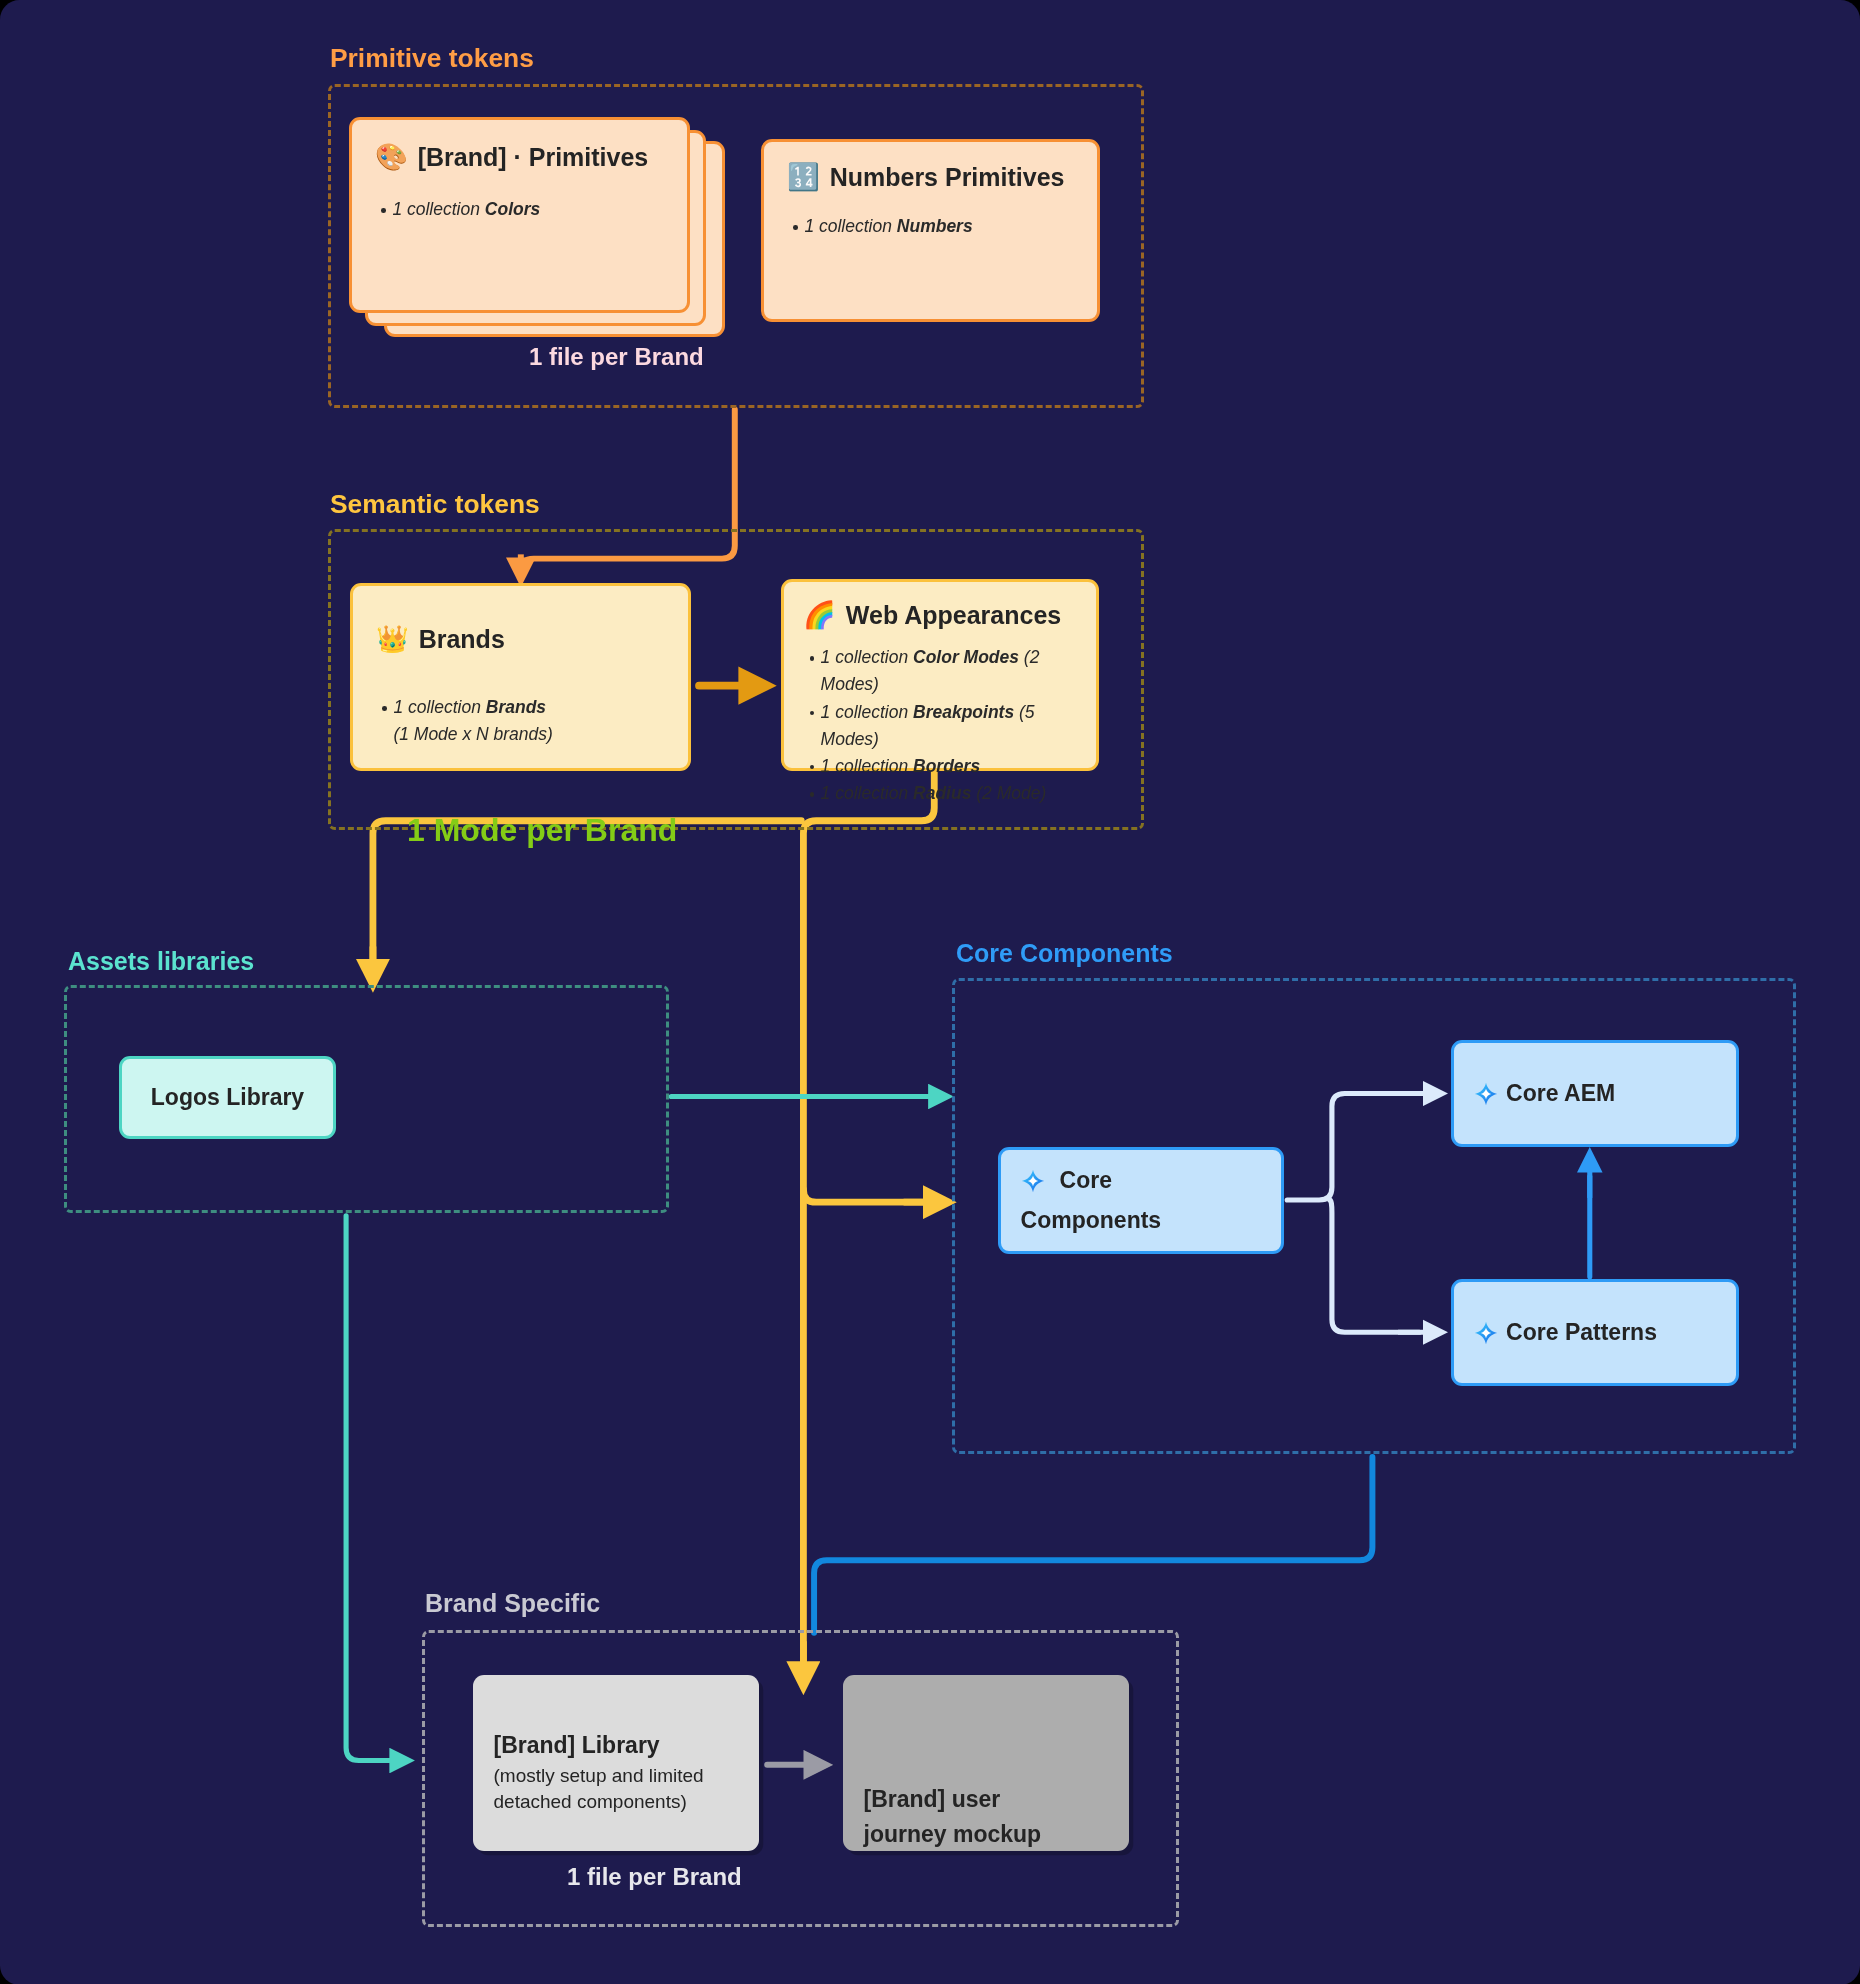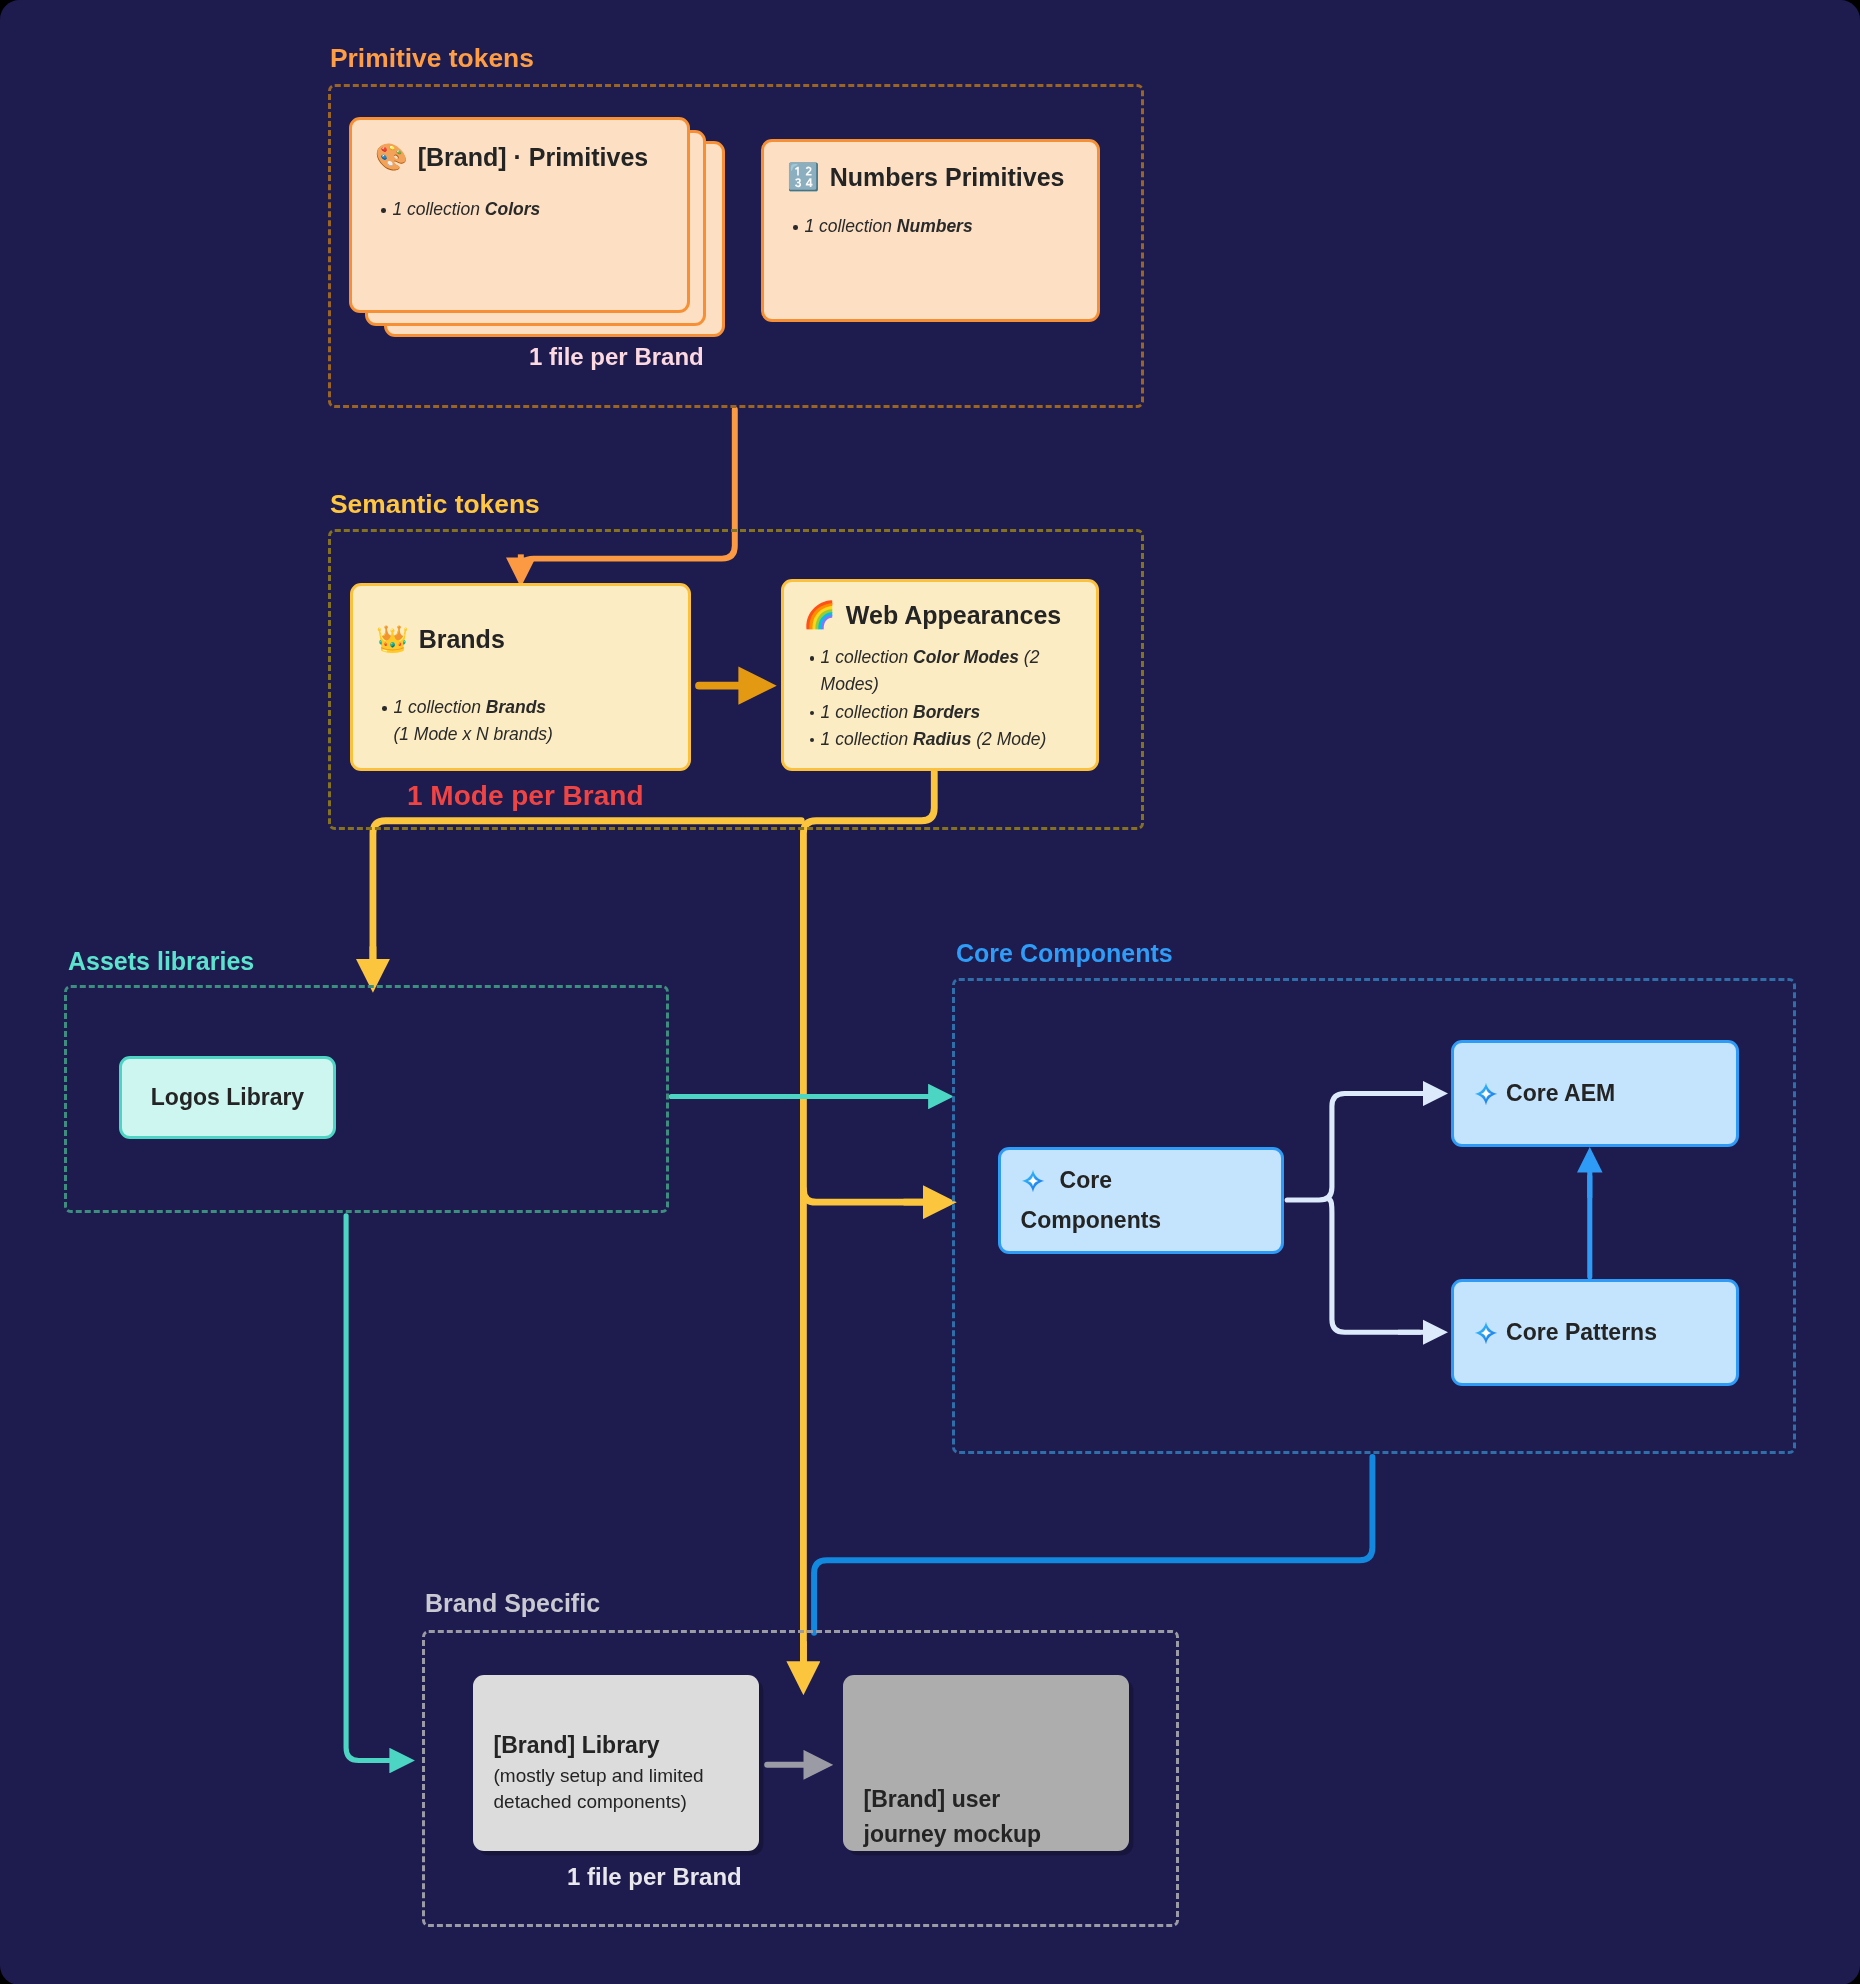--- a/index.html
+++ b/index.html
@@ -39,21 +39,21 @@
   #card-brand-primitives{left:349px;top:117px;width:341px;height:196px;padding:23.4px 23.4px;}
   #card-numbers-primitives{left:761px;top:139px;width:339px;height:183px;padding:21px 23.4px;}
   #note-file-per-brand-1{left:529px;top:343px;font-size:24px;color:#FCD9E0;}
 
   
   #grp-semantic{left:328px;top:529px;width:816px;height:301px;border-color:#857221;}
   #t-semantic{left:330px;top:489px;font-size:26.4px;color:#FFC63F;}
   .card-yellow{background:#FCECC3;border-color:#FBC13C;}
   #card-brands{left:350px;top:583px;width:341px;height:188px;padding:21px 23.4px;}
   #card-web-appearances{left:781px;top:579px;width:318px;height:192px;padding:19px 19.6px;}
-  #note-mode-per-brand{left:407px;top:780px;font-size:28px;color:#ef4444;}
+  #note-mode-per-brand{left:407px;top:812px;font-size:32px;color:#84cc16;}
 
   
   #grp-assets{left:64px;top:985px;width:605px;height:228px;border-color:#3E8E80;}
   #t-assets{left:68px;top:947px;font-size:25px;color:#5BE3CF;}
   .card-teal{background:#CDF6F1;border-color:#4DD5C3;}
   #card-logos{left:119px;top:1056px;width:217px;height:83px;}
   #card-icons{left:392px;top:1056px;width:217px;height:83px;}
   .card-teal .lbl{display:flex;align-items:center;justify-content:center;width:100%;height:100%;font-size:23px;font-weight:bold;color:#242424;}
 
   
@@ -188,20 +188,21 @@
     </ul>
   </div>
 
   <div class="card card-yellow" id="card-web-appearances">
     <div class="card-title" style="font-size:25px;">
       <span class="emo">🌈</span>
       <span>Web Appearances</span>
     </div>
     <ul class="bullets" style="margin-top:15.3px;font-size:16px;">
       <li><span>1 collection </span><b>Color Modes</b><span> (2 Modes)</span></li>
+      <li><span>1 collection </span><b>Breakpoints</b><span> (5 Modes)</span></li>
       <li><span>1 collection </span><b>Borders</b><span></span></li>
       <li><span>1 collection </span><b>Radius</b><span> (2 Mode)</span></li>
     </ul>
   </div>
 
   <div class="badge-note" id="note-mode-per-brand">1 Mode per Brand</div>
 
   <div class="group-title" id="t-assets">Assets libraries</div>
   <div class="group" id="grp-assets"></div>
 

